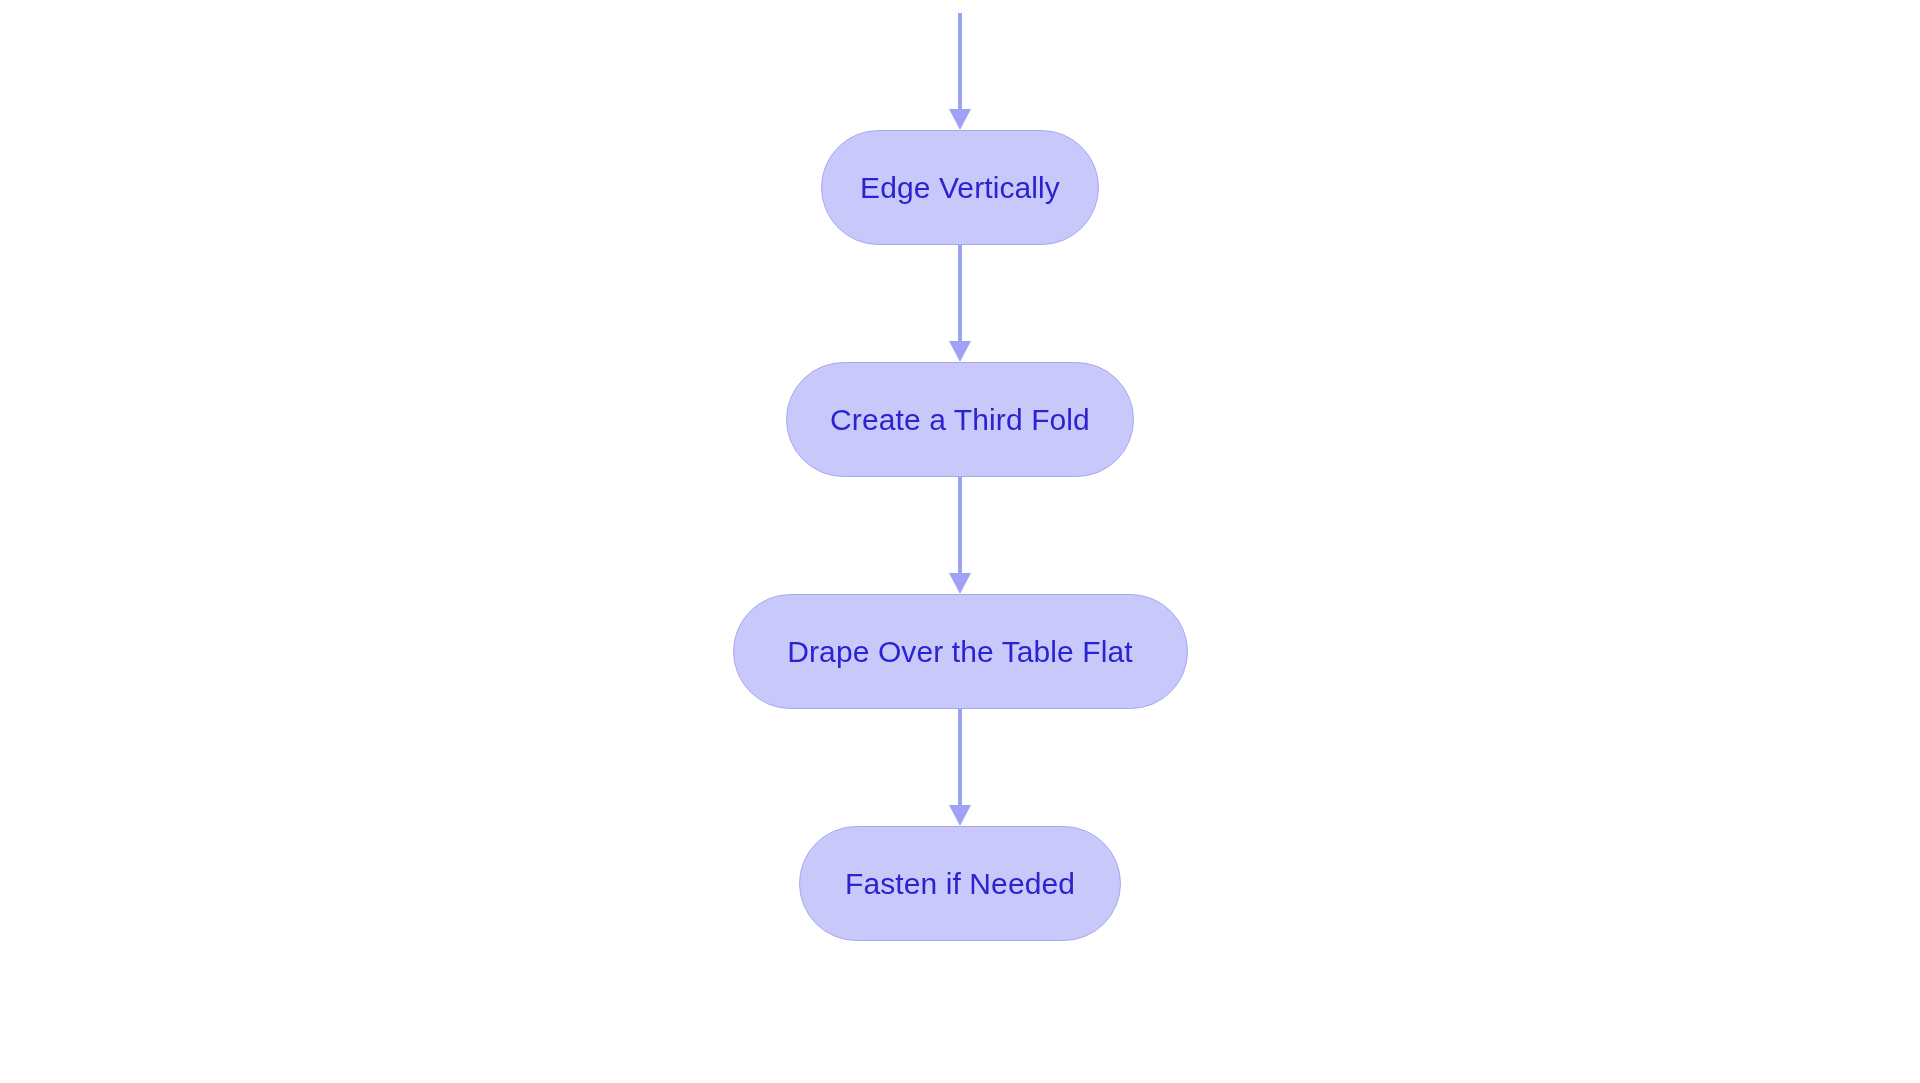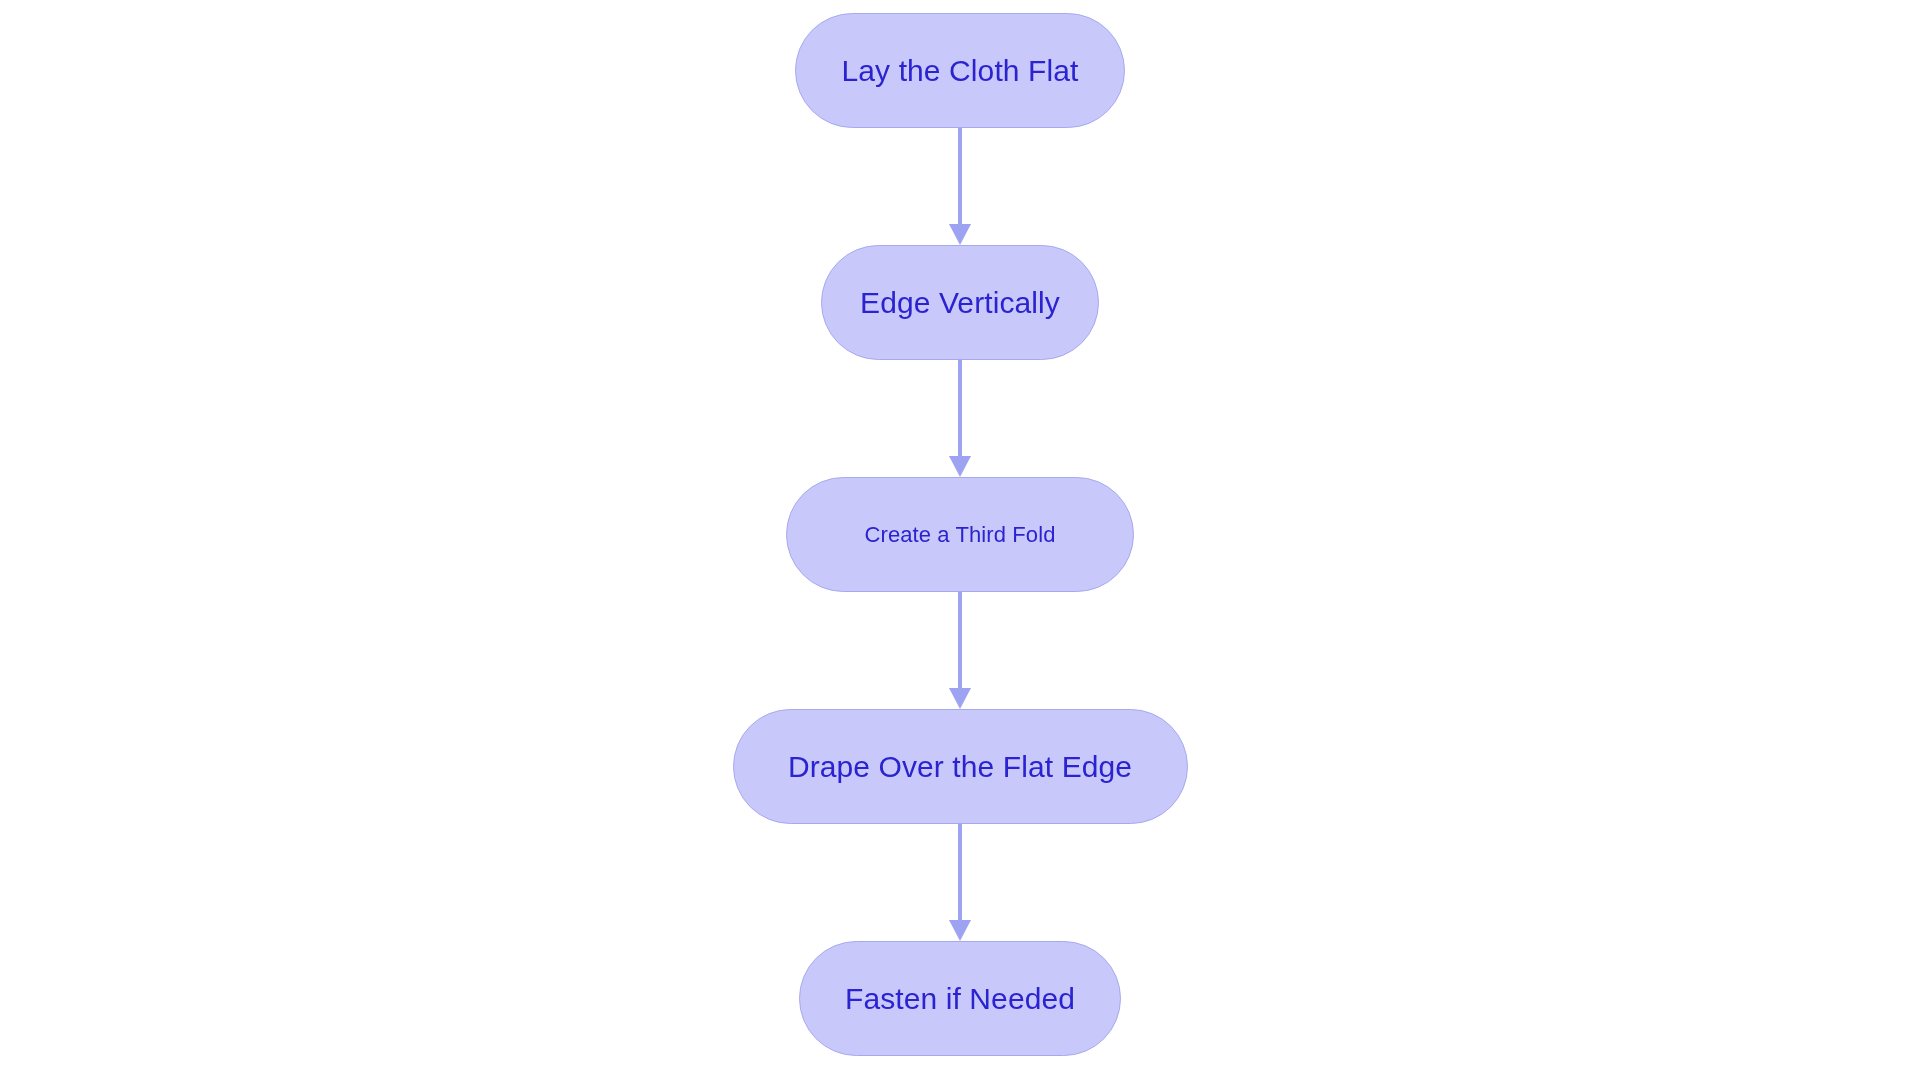--- a/index.html
+++ b/index.html
@@ -98,49 +98,46 @@
   .spacer-top { height: 13px; flex: 0 0 auto; }
 </style>
 </head>
 <body style="background: rgb(255, 255, 255);">
 
 <div id="flowchart-canvas" style="background: rgb(255, 255, 255);">
   <div class="flow-column">
 
     <div class="spacer-top"></div>
 
-    <div class="node w1" style="background: rgb(200, 201, 250); border-color: rgb(167, 169, 240); color: rgb(42, 35, 207); font-size: 30px;">
-      <span class="node-label" style="color: rgb(42, 35, 207); font-size: 30px;">Lay the Cloth Flat</span>
-    </div>
 
     <div class="connector">
       <div class="connector-line" style="background: rgb(158, 162, 242); width: 4px;"></div>
       <div class="connector-arrowhead" style="border-top-color: rgb(158, 162, 242);"></div>
     </div>
 
     <div class="node w2" style="background: rgb(200, 201, 250); border-color: rgb(167, 169, 240); color: rgb(42, 35, 207); font-size: 30px;">
       <span class="node-label" style="color: rgb(42, 35, 207); font-size: 30px;">Edge Vertically</span>
     </div>
 
     <div class="connector">
       <div class="connector-line" style="background: rgb(158, 162, 242); width: 4px;"></div>
       <div class="connector-arrowhead" style="border-top-color: rgb(158, 162, 242);"></div>
     </div>
 
     <div class="node w3" style="background: rgb(200, 201, 250); border-color: rgb(167, 169, 240); color: rgb(42, 35, 207); font-size: 30px;">
-      <span class="node-label" style="color: rgb(42, 35, 207); font-size: 22px;">Create a Third Fold</span>
+      <span class="node-label" style="color: rgb(42, 35, 207); font-size: 30px;">Create a Third Fold</span>
     </div>
 
     <div class="connector">
       <div class="connector-line" style="background: rgb(158, 162, 242); width: 4px;"></div>
       <div class="connector-arrowhead" style="border-top-color: rgb(158, 162, 242);"></div>
     </div>
 
     <div class="node w4" style="background: rgb(200, 201, 250); border-color: rgb(167, 169, 240); color: rgb(42, 35, 207); font-size: 30px;">
-      <span class="node-label" style="color: rgb(42, 35, 207); font-size: 30px;">Drape Over the Flat Edge</span>
+      <span class="node-label" style="color: rgb(42, 35, 207); font-size: 30px;">Drape Over the Table Flat</span>
     </div>
 
     <div class="connector">
       <div class="connector-line" style="background: rgb(158, 162, 242); width: 4px;"></div>
       <div class="connector-arrowhead" style="border-top-color: rgb(158, 162, 242);"></div>
     </div>
 
     <div class="node w5" style="background: rgb(200, 201, 250); border-color: rgb(167, 169, 240); color: rgb(42, 35, 207); font-size: 30px;">
       <span class="node-label" style="color: rgb(42, 35, 207); font-size: 30px;">Fasten if Needed</span>
     </div>

